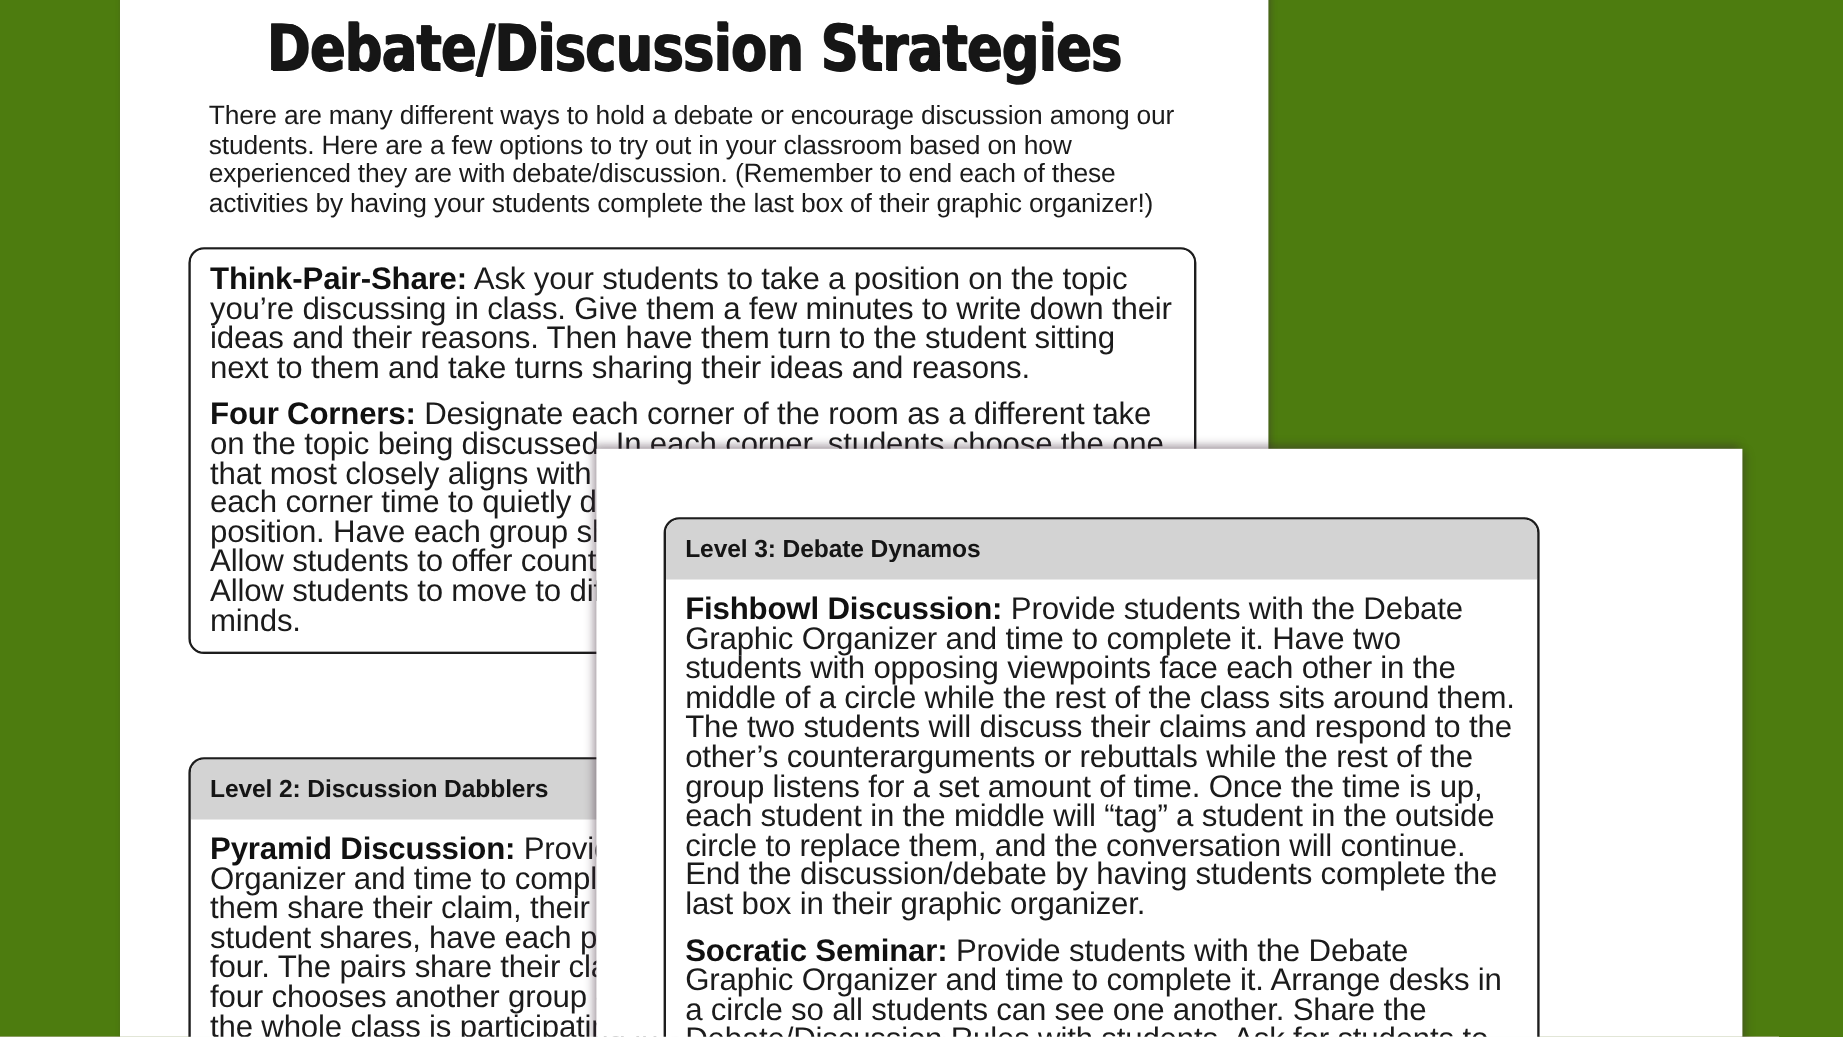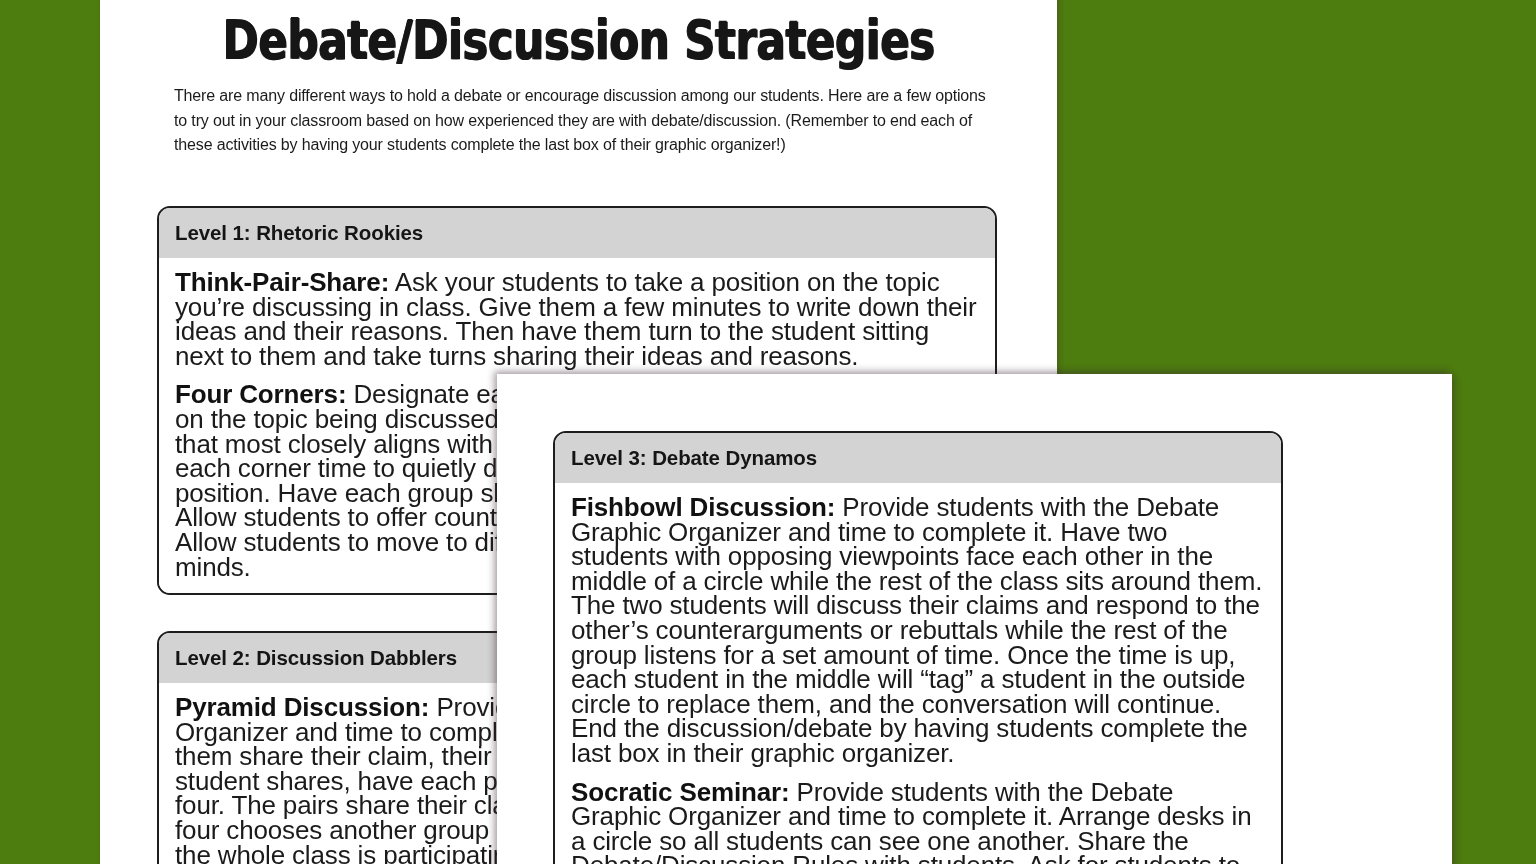--- a/index.html
+++ b/index.html
@@ -66,21 +66,21 @@
     text-shadow: 1px 1px 0 #161616, -0.5px 0.5px 0 #2a2a2a;
     white-space: nowrap;
   }
 
   
   #intro {
     position: absolute;
     left: 174px;
     top: 84px;
     width: 812px;
-    font-size: 16px;
+    font-size: 22px;
     line-height: 24.6px;
     color: #1b1b1b;
     letter-spacing: -0.15px;
   }
 
   
   .level-box {
     position: absolute;
     border: 2.4px solid #1d1d1d;
     border-radius: 13px;
@@ -143,21 +143,20 @@
 
 <div id="stage">
 
   <div class="sheet" id="sheet-back"></div>
 
   <div id="doc-title">Debate/Discussion Strategies</div>
 
   <div id="intro">There are many different ways to hold a debate or encourage discussion among our students. Here are a few options to try out in your classroom based on how experienced they are with debate/discussion. (Remember to end each of these activities by having your students complete the last box of their graphic organizer!)</div>
 
   <div class="level-box" id="box-level1">
-    <div class="level-header">Level 1: Rhetoric Rookies</div>
     <div class="level-body">
       <p class="strategy"><b>Think-Pair-Share:</b><span> Ask your students to take a position on the topic you’re discussing in class. Give them a few minutes to write down their ideas and their reasons. Then have them turn to the student sitting next to them and take turns sharing their ideas and reasons.</span></p>
       <p class="strategy"><b>Four Corners:</b><span> Designate each corner of the room as a different take on the topic being discussed. In each corner, students choose the one that most closely aligns with their point of view. Give the students in each corner time to quietly discuss and come up with reasons for their position. Have each group share their reason with the rest of the class. Allow students to offer counterarguments or rebuttals to other groups. Allow students to move to different corners if they have changed their minds.</span></p>
     </div>
   </div>
 
   <div class="level-box" id="box-level2">
     <div class="level-header">Level 2: Discussion Dabblers</div>
     <div class="level-body">
       <p class="strategy"><b>Pyramid Discussion:</b><span> Provide students with the Debate Graphic Organizer and time to complete it. Place students in pairs and have them share their claim, their reasons, and their evidence. After each student shares, have each pair join another pair, creating a group of four. The pairs share their claims with each other. Next, the group of four chooses another group of four to join. The process continues until the whole class is participating in one large discussion.</span></p>

